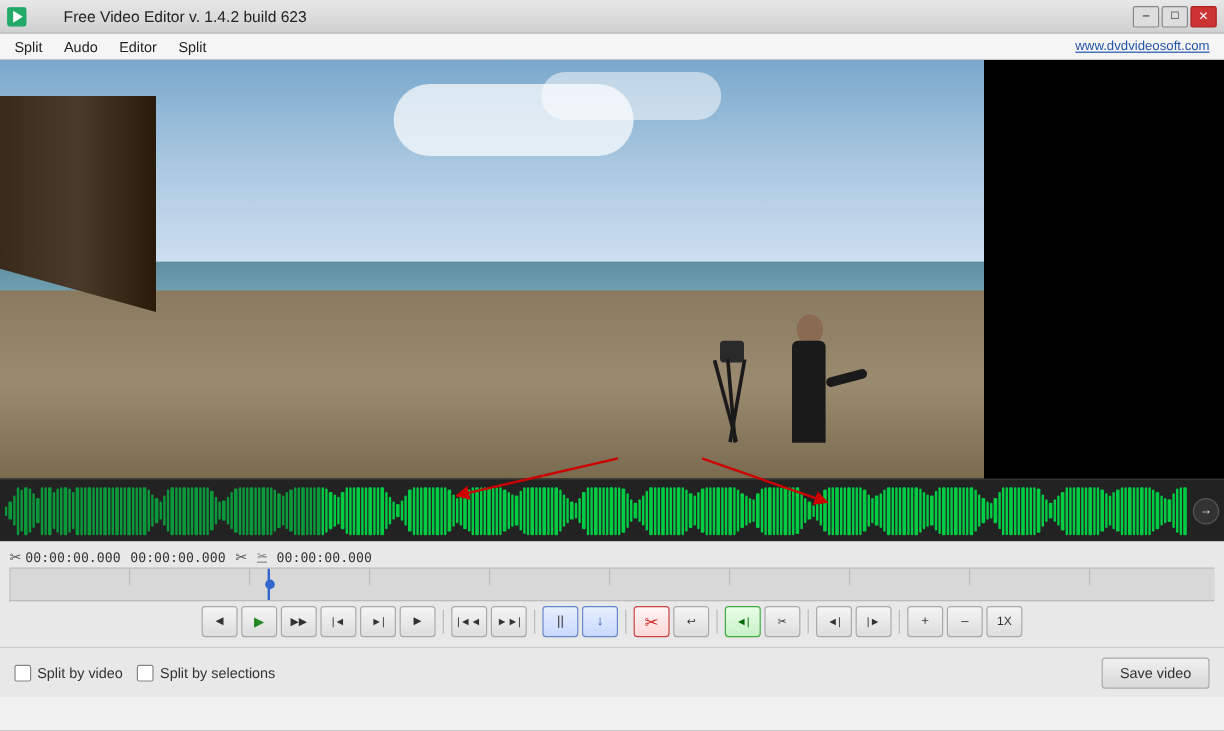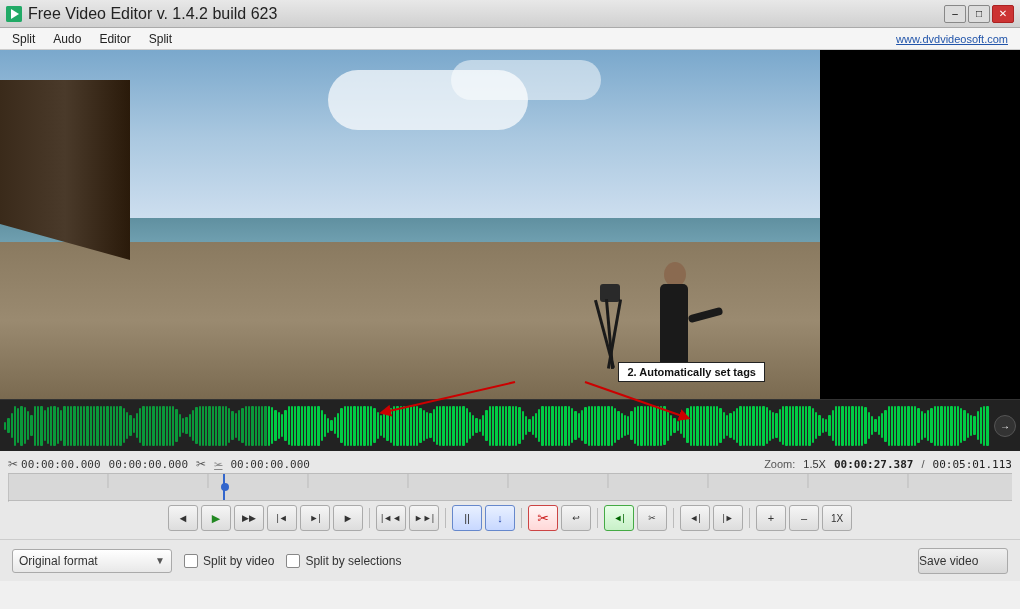--- a/index.html
+++ b/index.html
@@ -24,23 +24,24 @@
     }
     #titlebar-icon {
       width: 16px;
       height: 16px;
       margin-right: 6px;
       background: #4a8;
       border-radius: 2px;
       flex-shrink: 0;
     }
     #titlebar-title {
-      font-size: 16px;
+      font-size: 13px;
       color: #222;
       flex: 1;
+      margin-left: 25px;
     }
     #titlebar-controls {
       display: flex;
       gap: 2px;
     }
     .title-btn {
       width: 22px;
       height: 18px;
       border: 1px solid #888;
       border-radius: 2px;
@@ -440,21 +441,21 @@
 
     #save-btn {
       margin-left: auto;
       width: 90px;
       height: 26px;
       background: linear-gradient(to bottom, #f0f0f0, #d8d8d8);
       border: 1px solid #aaa;
       border-radius: 3px;
       display: flex;
       align-items: center;
-      justify-content: flex-start;
+      justify-content: center;
       font-size: 12px;
       color: #333;
       cursor: pointer;
     }
 
     
     .callout {
       position: absolute;
       background: white;
       border: 1.5px solid #222;
@@ -833,21 +834,20 @@
           <div class="wf-bar" style="height: 19.8659px;"></div>
           <div class="wf-bar" style="height: 29.0815px;"></div>
           <div class="wf-bar" style="height: 37.9325px;"></div>
           <div class="wf-bar" style="height: 40px;"></div>
           <div class="wf-bar" style="height: 40px;"></div>
           <div class="wf-bar" style="height: 40px;"></div>
         </div>
     </div>
     <div id="waveform-scroll-btn">→</div>
 
-    <div class="callout" style="top:-38px; right:255px;">2. Automatically set tags</div>
 
     <svg style="position:absolute; top:-38px; right:255px; width:300px; height:80px; overflow:visible; pointer-events:none; z-index:25;">
       <defs>
         <marker id="arrowhead2" markerWidth="6" markerHeight="6" refX="3" refY="3" orient="auto">
           <polygon points="0 0, 6 3, 0 6" fill="#cc0000"></polygon>
         </marker>
         <marker id="arrowhead3" markerWidth="6" markerHeight="6" refX="3" refY="3" orient="auto">
           <polygon points="0 0, 6 3, 0 6" fill="#cc0000"></polygon>
         </marker>
       </defs>
@@ -865,27 +865,20 @@
         <span class="timecode-icon">✂</span>
         <span class="timecode-value">00:00:00.000</span>
       </div>
       <div class="timecode-group">
         <span class="timecode-value">00:00:00.000</span>
       </div>
       <span class="timecode-icon">✂</span>
       <span class="timecode-icon" style="font-size:10px; color:#888; text-decoration: underline;">✂̶</span>
       <span class="timecode-value">00:00:00.000</span>
 
-      <div id="zoom-info">
-        <span class="zoom-label">Zoom:</span>
-        <span class="zoom-value">1.5X</span>
-        <span class="time-current">00:00:27.387</span>
-        <span class="time-separator">/</span>
-        <span class="time-total">00:05:01.113</span>
-      </div>
     </div>
 
     <div id="timeline-ruler">
       <div id="timeline-track">
 
         <svg width="100%" height="28" style="position:absolute; top:0; left:0;">
 
           <line x1="0" y1="0" x2="0" y2="28" stroke="#aaa" stroke-width="1"></line>
           <line x1="100" y1="0" x2="100" y2="14" stroke="#bbb" stroke-width="1"></line>
           <line x1="200" y1="0" x2="200" y2="14" stroke="#bbb" stroke-width="1"></line>
@@ -938,24 +931,20 @@
 
       <div class="btn-separator"></div>
 
       <div class="transport-btn">+</div>
       <div class="transport-btn">–</div>
       <div class="transport-btn" style="font-size:10px;">1X</div>
     </div>
   </div>
 
   <div id="bottom-bar">
-    <div id="format-dropdown">
-      <span>Original format</span>
-      <span class="dropdown-arrow">▼</span>
-    </div>
 
     <div class="checkbox-group">
       <div class="cb"></div>
       <span>Split by video</span>
     </div>
 
     <div class="checkbox-group">
       <div class="cb"></div>
       <span>Split by selections</span>
     </div>

